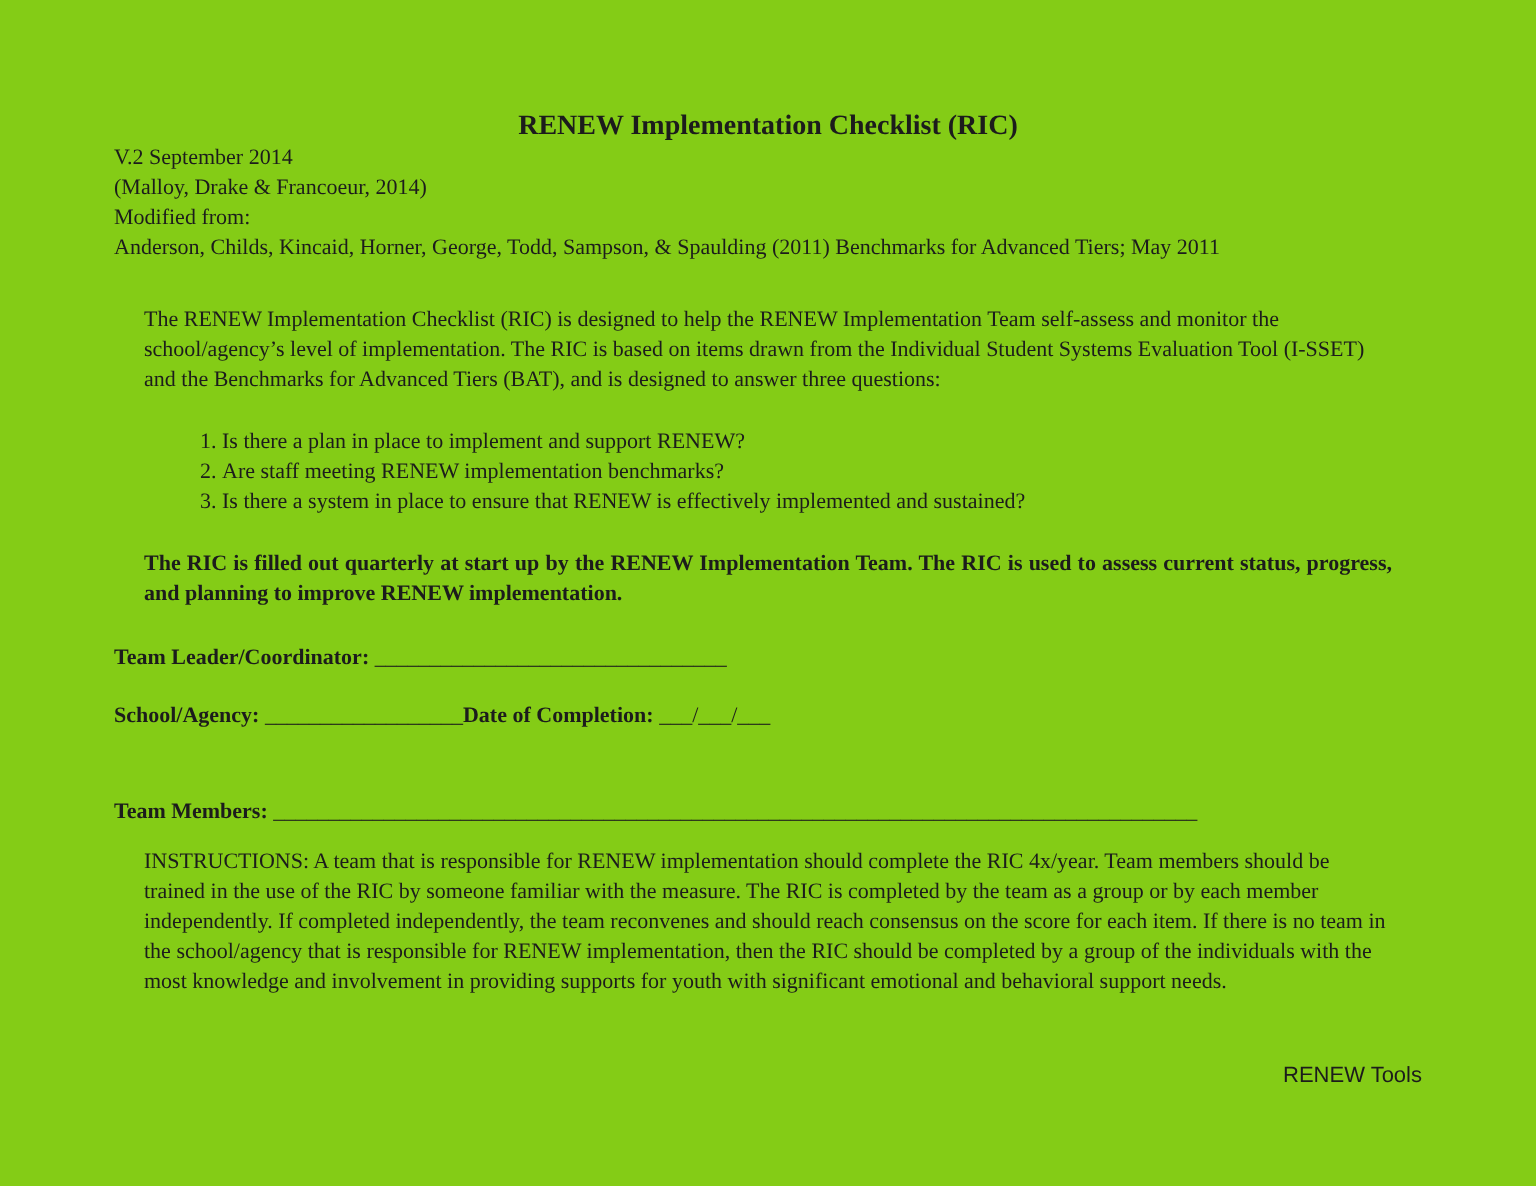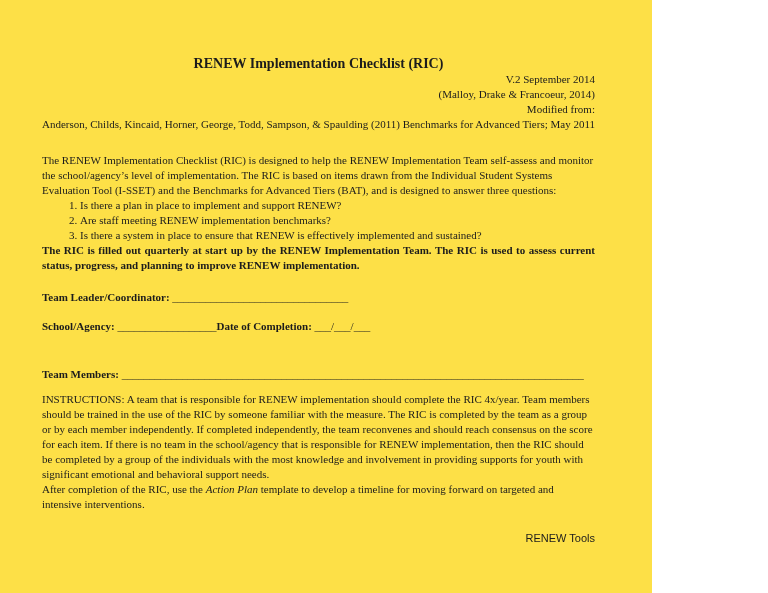--- a/index.html
+++ b/index.html
@@ -1,39 +1,39 @@
 <!DOCTYPE html>
 <html><head>
 <meta charset="utf-8">
 <style>
   html, body { margin: 0; padding: 0; background: #ffffff; }
   .page {
     position: relative;
-    width: 652px;
+    width: 768px;
     height: 593px;
     box-sizing: border-box;
-    background: #fde047;
+    background: #84cc16;
     color: #1c1c1c;
     font-family: "Liberation Serif", "DejaVu Serif", serif;
     font-size: 11px;
     line-height: 15px;
-    padding: 56px 57px 0 42px;
+    padding: 56px 57px 0 57px;
     overflow: hidden;
   }
   .doc-title {
     margin: 0;
     font-size: 14px;
     line-height: 16px;
     font-weight: bold;
     text-align: center;
   }
-  .subtitle-line { text-align: right; }
-  .para { margin: 0; }
+  .subtitle-line { text-align: left; }
+  .para { margin: 15px; }
   .intro-para { margin-top: 21px; }
-  .questions-list { margin: 0; padding-left: 38px; }
+  .questions-list { margin: 16px; padding-left: 38px; }
   .questions-list li { margin: 0; }
   .usage-para { text-align: justify; font-weight: bold; }
   .form-line { margin: 0; }
   .form-line-school { margin-top: 14px; }
   .form-line-leader { margin-top: 17px; }
   .form-line-members { margin-top: 33px; }
   .bold-label { font-weight: bold; }
   .instructions-para { margin-top: 10px; }
   .rating-para { margin-top: 10px; }
   .action-plan-term { font-style: italic; }
@@ -73,19 +73,18 @@
 
   <p class="form-line form-line-leader"><span class="bold-label">Team Leader/Coordinator:  </span><span>________________________________</span></p>
 
   <p class="form-line form-line-school"><span class="bold-label">School/Agency: </span><span>__________________</span><span class="bold-label">Date of Completion: </span><span>___/___/___</span></p>
 
   <p class="form-line form-line-members"><span class="bold-label">Team Members: </span><span>____________________________________________________________________________________</span></p>
 
   <p class="para instructions-para">INSTRUCTIONS:  A team that is responsible for RENEW implementation should complete the RIC 4x/year.  Team members should be trained in the use of the RIC by someone familiar with the measure. The RIC is completed by the team as a group or by each member independently. If completed independently, the team reconvenes and should reach consensus on the score for each item. If there is no team in the school/agency that is responsible for RENEW implementation, then the RIC should be completed by a group of the individuals with the most knowledge and involvement in providing supports for youth with significant emotional and behavioral support needs.</p>
 
 
-  <p class="para"><span>After completion of the RIC, use the </span><span class="action-plan-term">Action Plan</span><span> template to develop a timeline for moving forward on targeted and intensive interventions.</span></p>
 
   <div class="footer">
     <div>RENEW Tools</div>
   </div>
 
 </div>
 
 </body></html>

